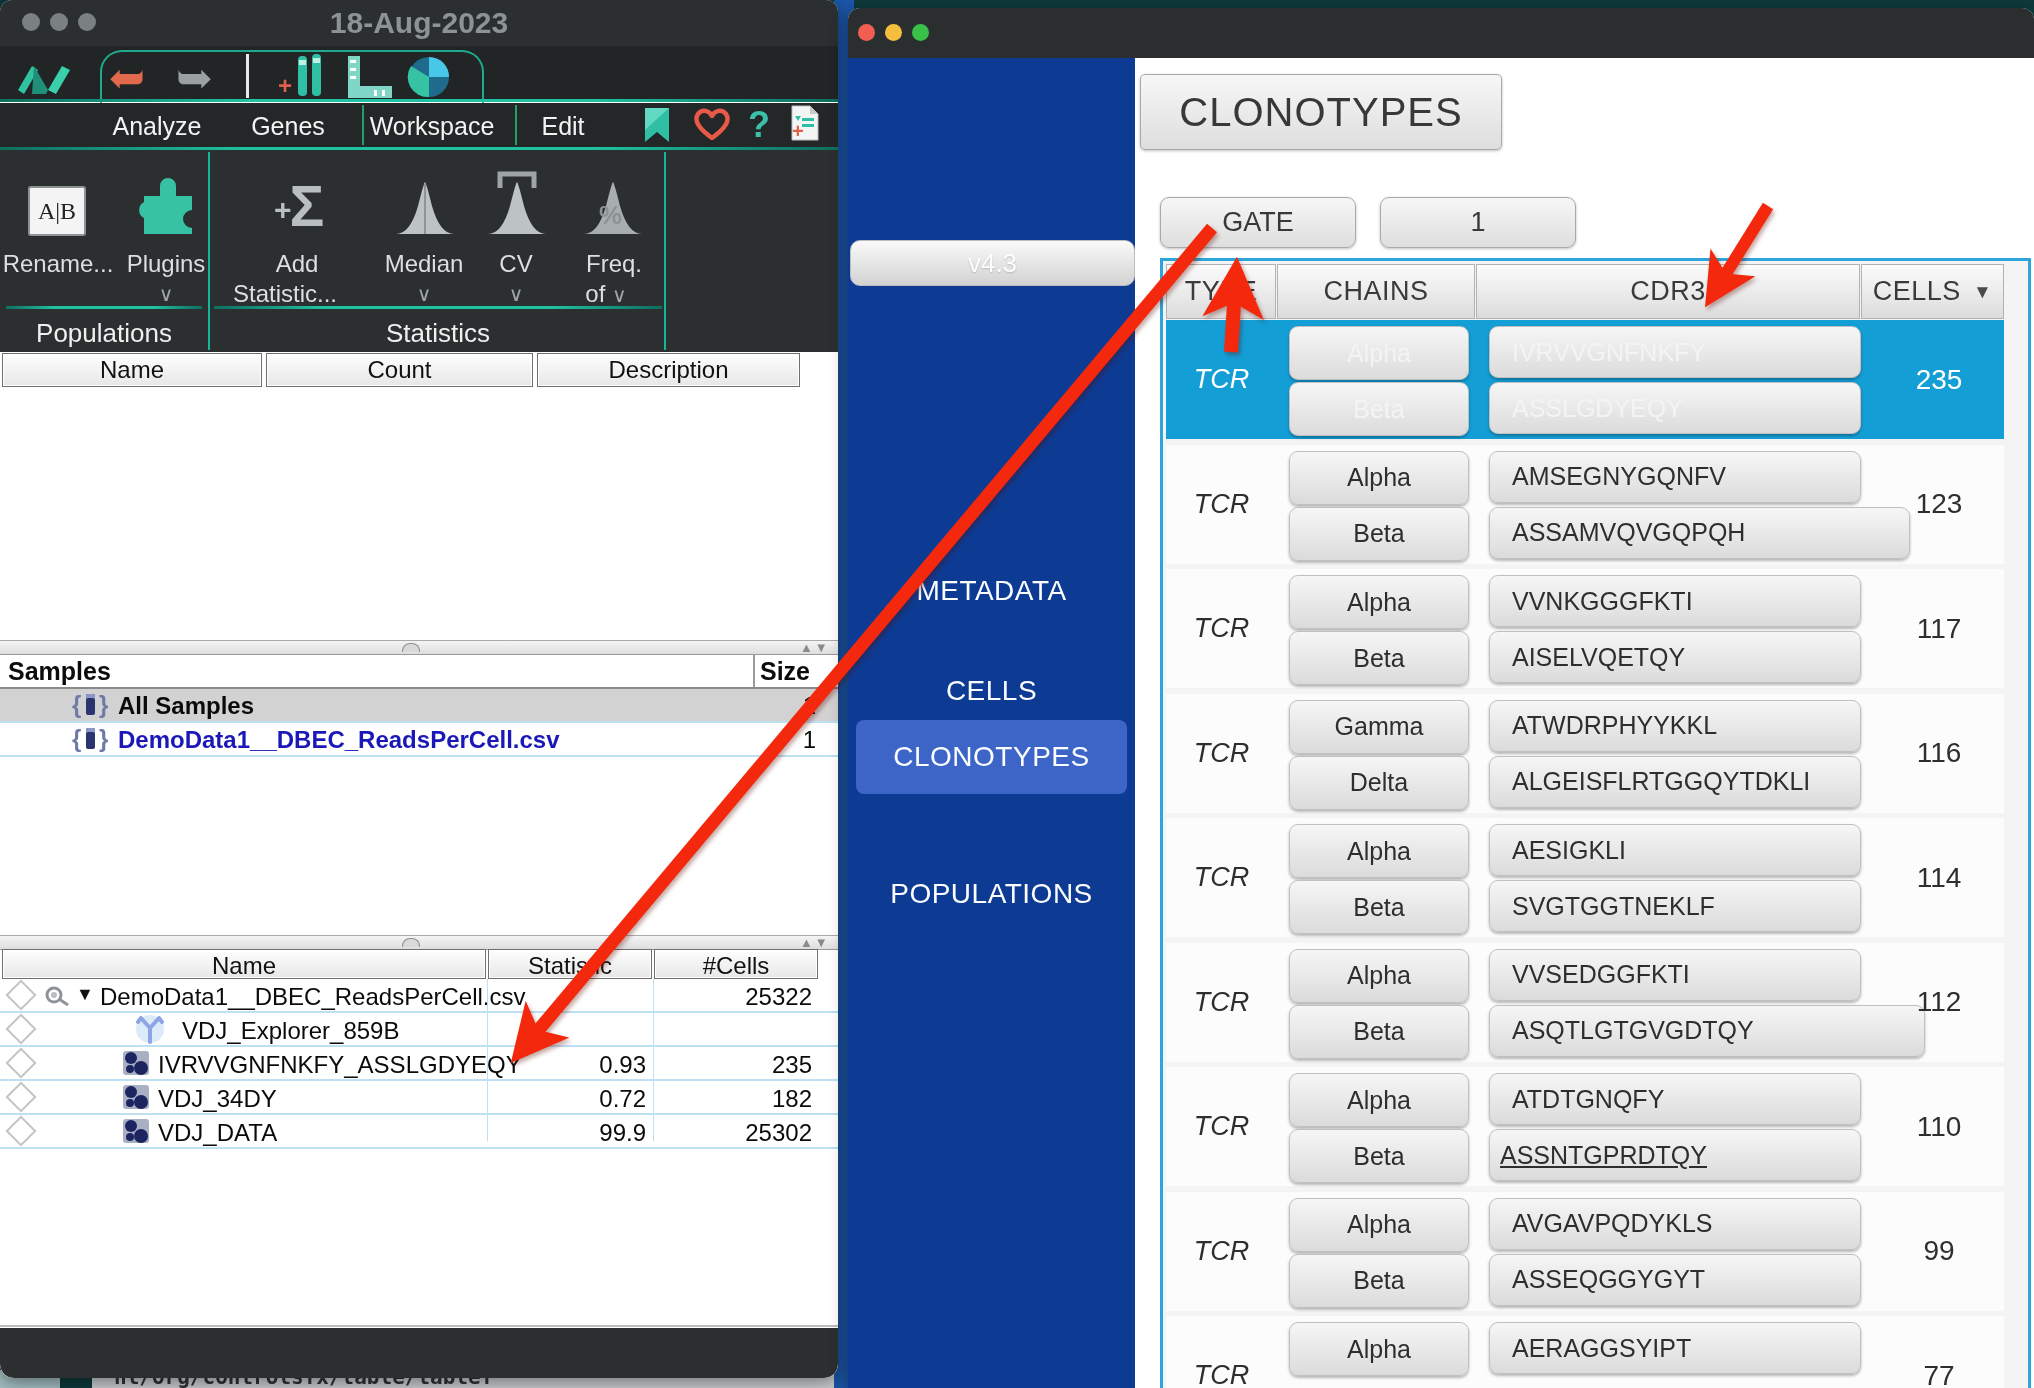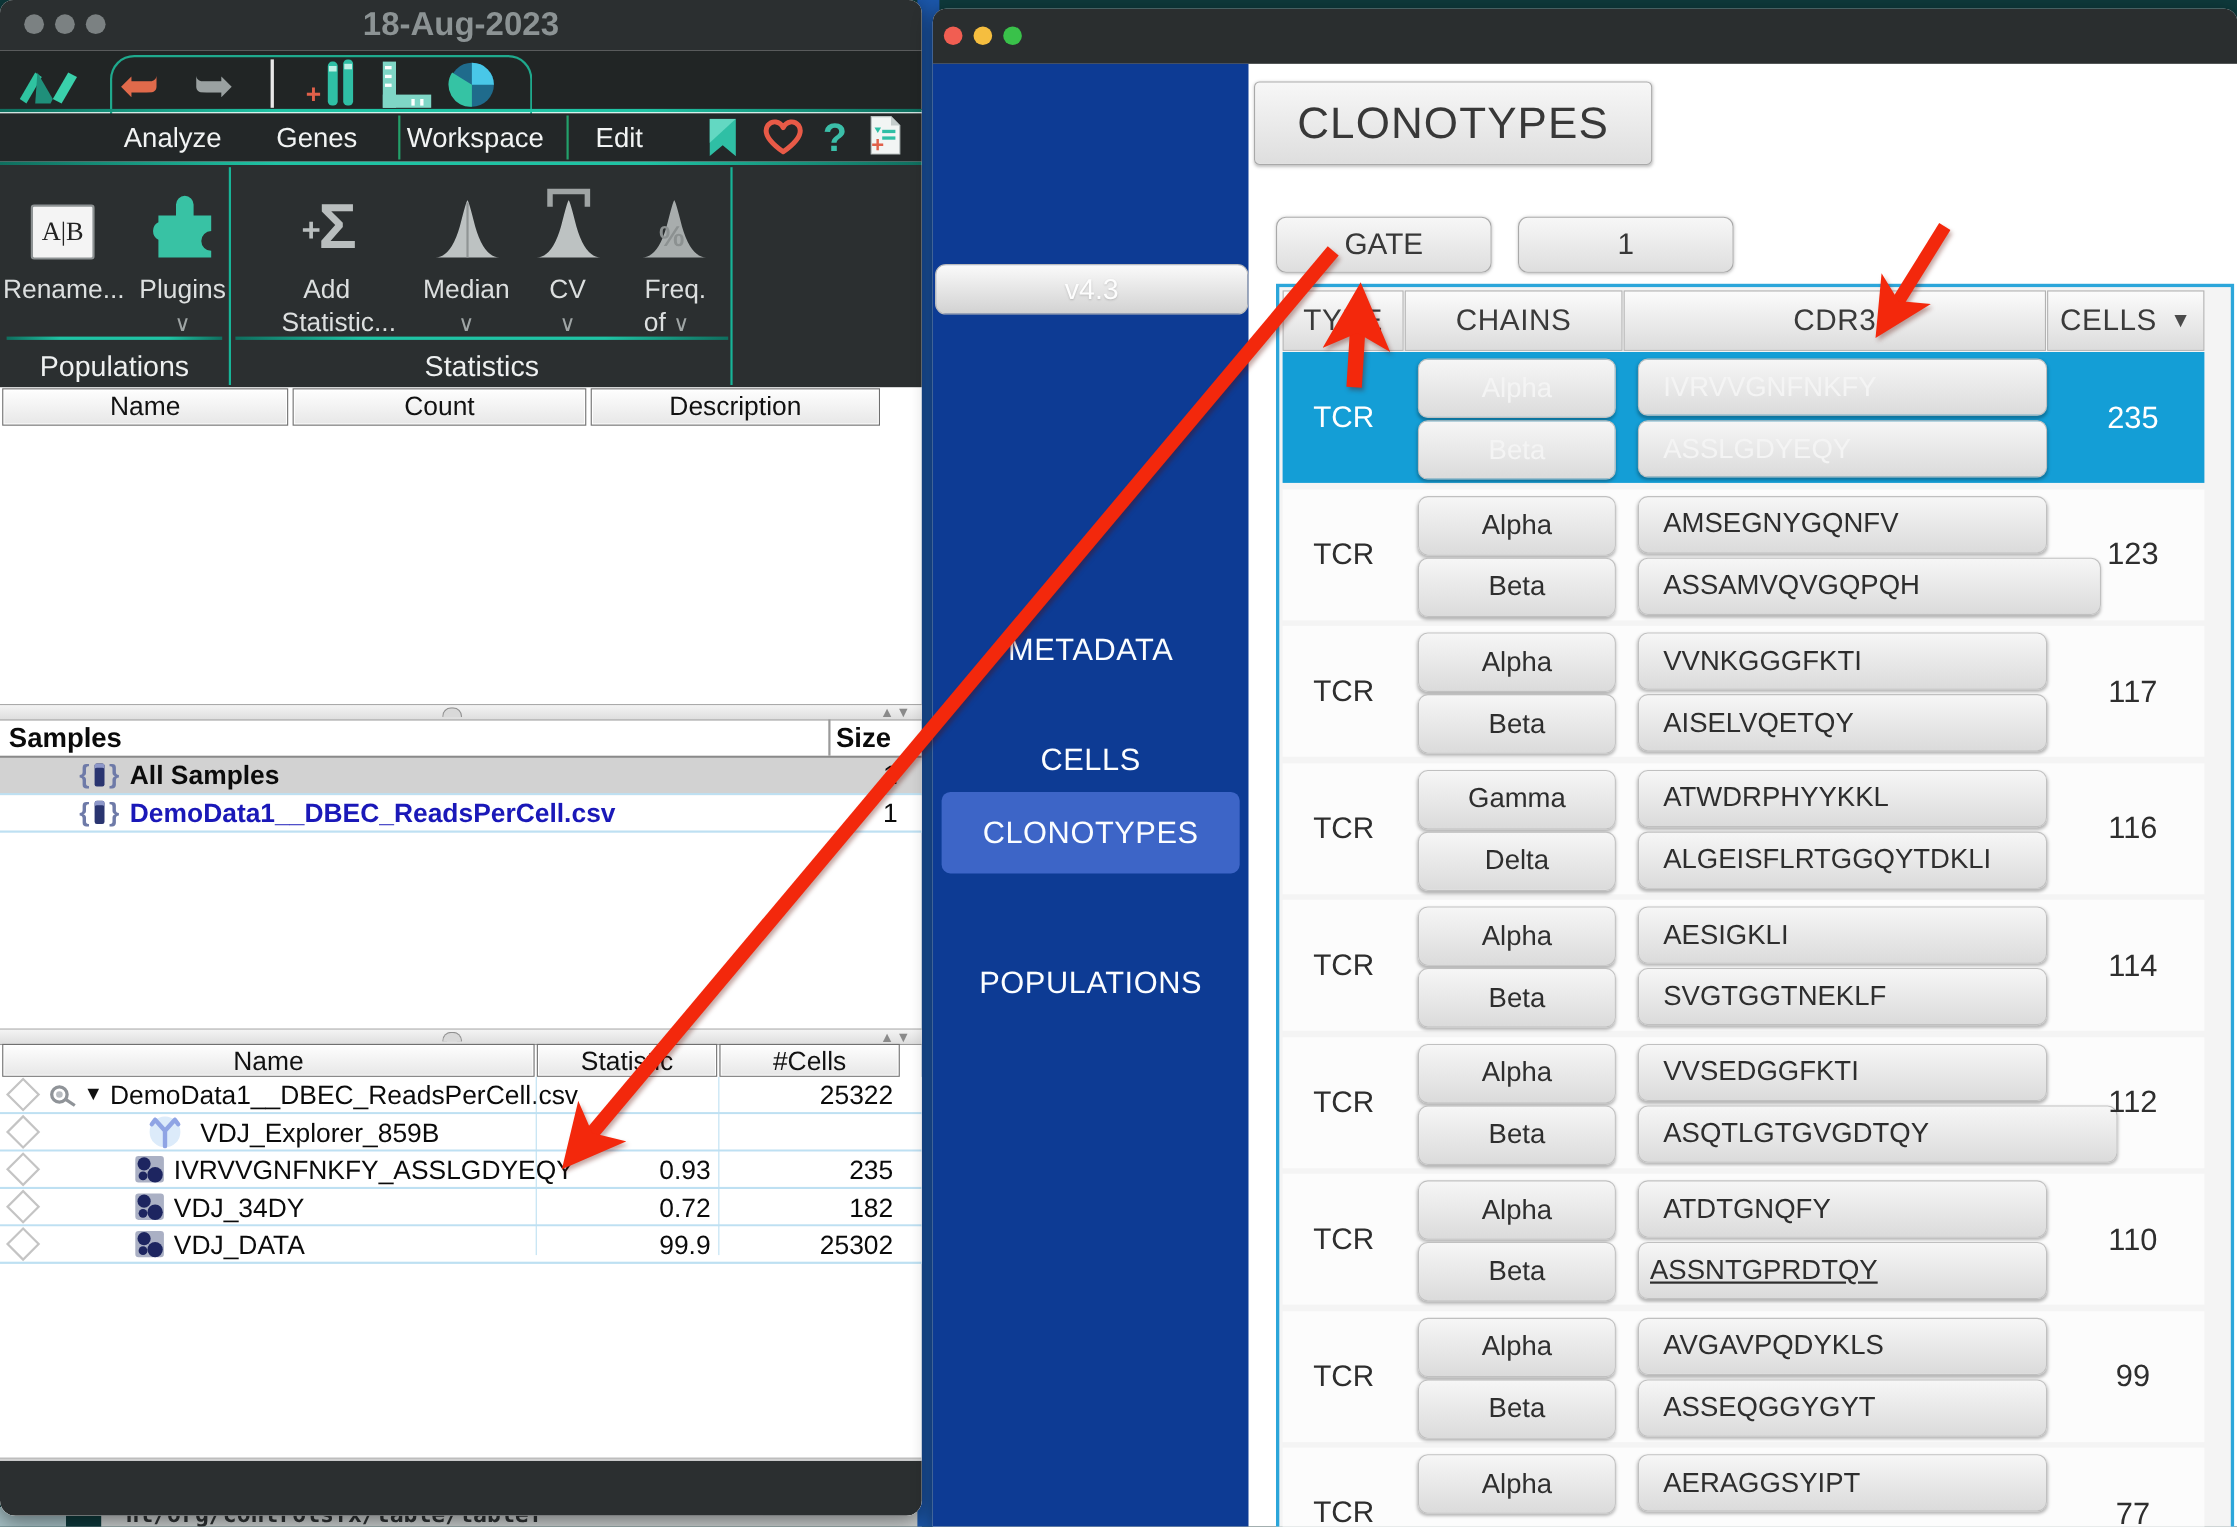--- a/index.html
+++ b/index.html
@@ -57,21 +57,21 @@
           box-shadow:0 1px 3px rgba(0,0,0,.25);color:#383838;}
   
   #vdj-table{left:312px;top:250px;width:865px;height:1130px;border:3px solid #2ca6da;background:#f4f4f4;overflow:hidden;}
   .vhdr{top:3px;height:53px;background:linear-gradient(#fbfbfb,#dcdcdc);border:1px solid #b2b2b2;
         color:#3a3a3a;font-size:27px;letter-spacing:.5px;}
   .vrow{left:3px;width:838px;height:119px;background:#fcfcfc;}
   .vrow.sel{background:#149ed6;}
   .cellbtn{background:linear-gradient(#f6f6f6,#dbdbdb);border:1px solid #c0c0c0;border-radius:9px;
            box-shadow:0 2px 3px rgba(0,0,0,.28);font-size:25px;color:#2e2e2e;}
   .sel .cellbtn{color:#f4f4f4;}
-  .typetxt{font-size:27px;color:#2e2e2e;}
+  .typetxt{font-size:27px;color:#2e2e2e;font-style:italic;}
   .sel .typetxt,.sel .cellsnum{color:#ffffff;}
   .cellsnum{font-size:28px;color:#2e2e2e;}
   svg{display:block;}
   .arrowlayer{left:0;top:0;z-index:60;pointer-events:none;}
 </style>
 </head>
 <body>
 
 <div class="abs" id="win-gap"></div>
 <div class="abs" id="corner-patch"></div>
@@ -180,21 +180,21 @@
     <svg width="70" height="64" viewBox="0 0 70 64">
       <path d="M10 24 H26 V14 A8 8 0 0 1 42 14 V24 H58 V38 A9 9 0 0 0 58 56 V62 H10 V46 A9 9 0 0 1 10 30 Z" fill="#38c2a4"></path>
     </svg>
   </div>
   <span class="abs riblbl" style="left:166px;top:250px">Plugins</span>
   <span class="abs chev" style="left:166px;top:282px">∨</span>
   <div class="abs ribvdiv" style="left:208px"></div>
 
   <div class="abs" style="left:272px;top:172px;font-size:58px;color:#b9bebe;font-weight:bold"><span style="font-size:30px;position:relative;top:-6px;left:2px">+</span>Σ</div>
   <span class="abs riblbl" style="left:297px;top:250px">Add</span>
-  <span class="abs riblbl" style="left:308px;top:280px">Statistic...</span>
+  <span class="abs riblbl" style="left:285px;top:280px">Statistic...</span>
 
   <div class="abs" style="left:394px;top:176px">
     <svg width="62" height="60" viewBox="0 0 62 60">
       <path class="bell" d="M2 58 Q16 58 24 30 Q30 6 31 6 Q32 6 38 30 Q46 58 60 58 Z"></path>
       <line x1="31" y1="8" x2="31" y2="58" stroke="#8f9494" stroke-width="2"></line>
     </svg>
   </div>
   <span class="abs riblbl" style="left:424px;top:250px">Median</span>
   <span class="abs chev" style="left:424px;top:282px">∨</span>
 

